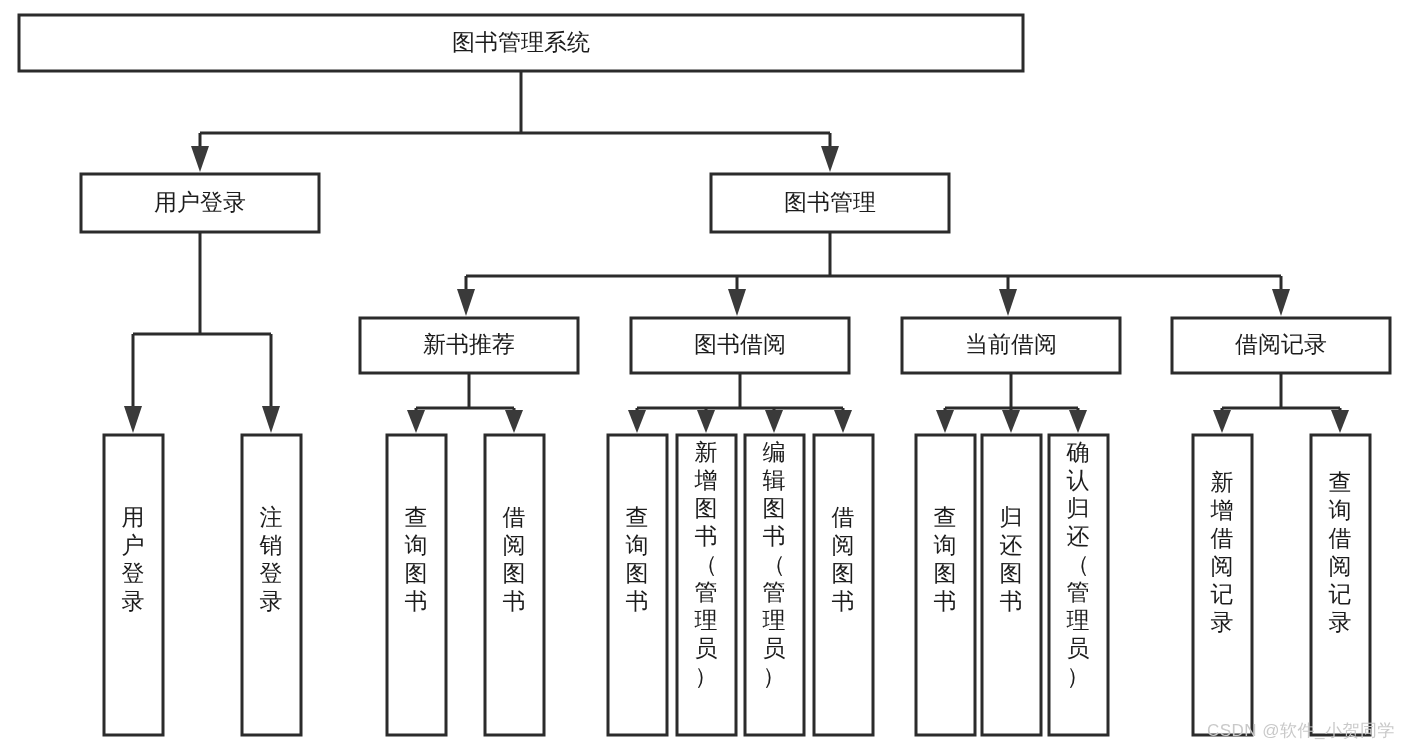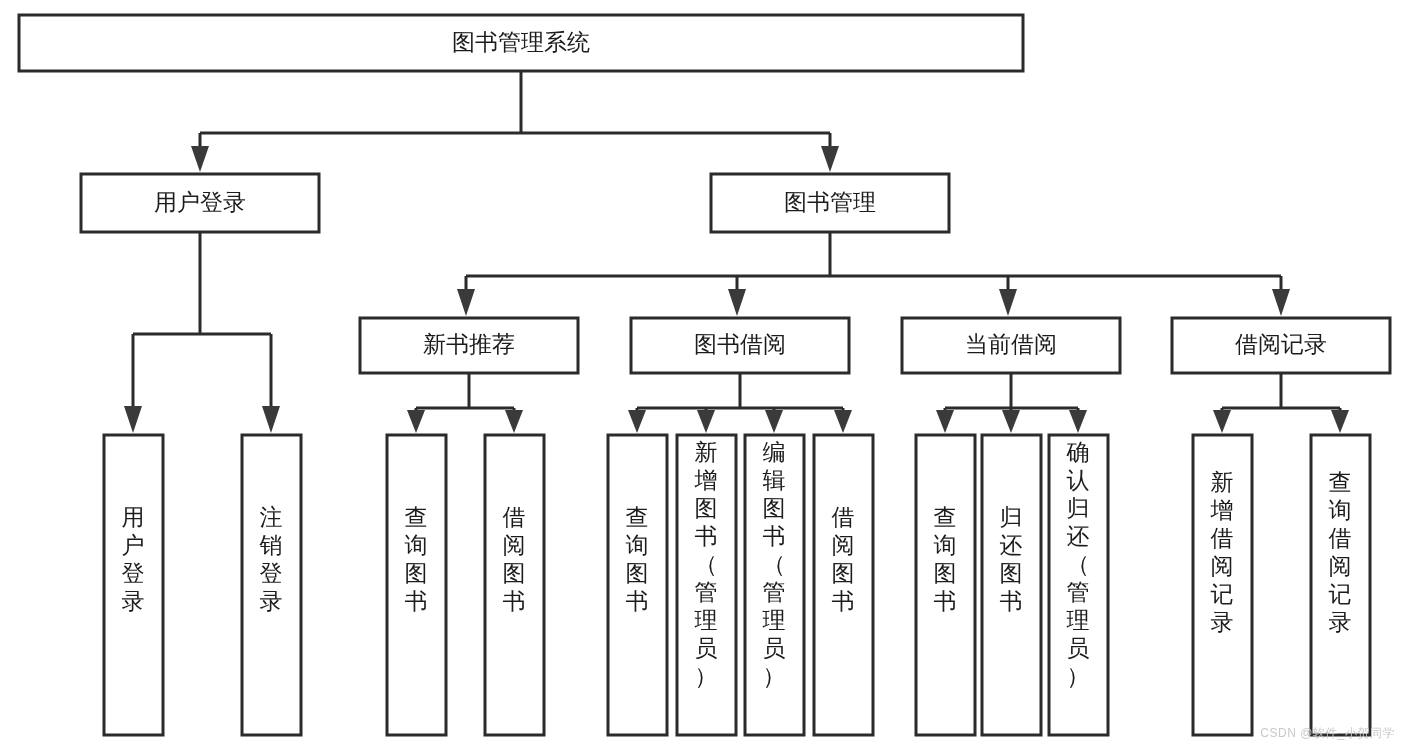--- a/index.html
+++ b/index.html
@@ -50,21 +50,21 @@
     font-family: "Liberation Sans", "DejaVu Sans", sans-serif;
     font-size: 23px;
     fill: #1c1c1c;
     text-anchor: middle;
   }
   .watermark {
     position: absolute;
     right: 10px;
     bottom: 5px;
     font-family: "Liberation Sans", "DejaVu Sans", sans-serif;
-    font-size: 12px;
+    font-size: 17px;
     color: #c9c9c9;
     white-space: nowrap;
     letter-spacing: 0.5px;
   }
 </style>
 </head>
 <body>
 
 <div id="canvas">
 

